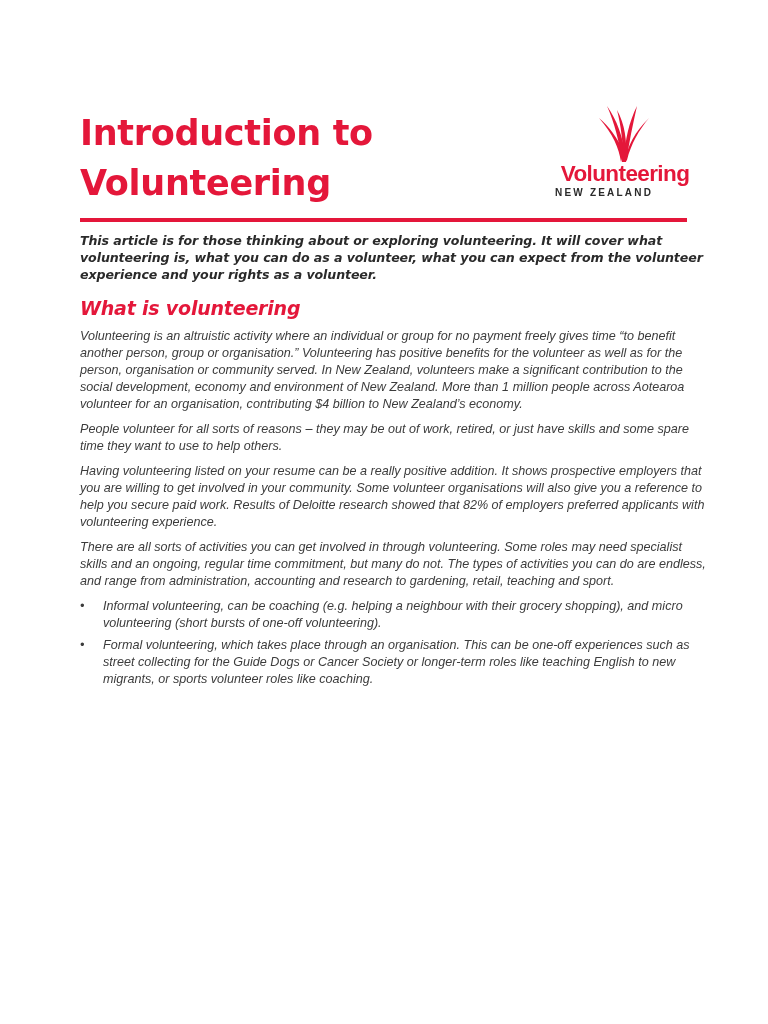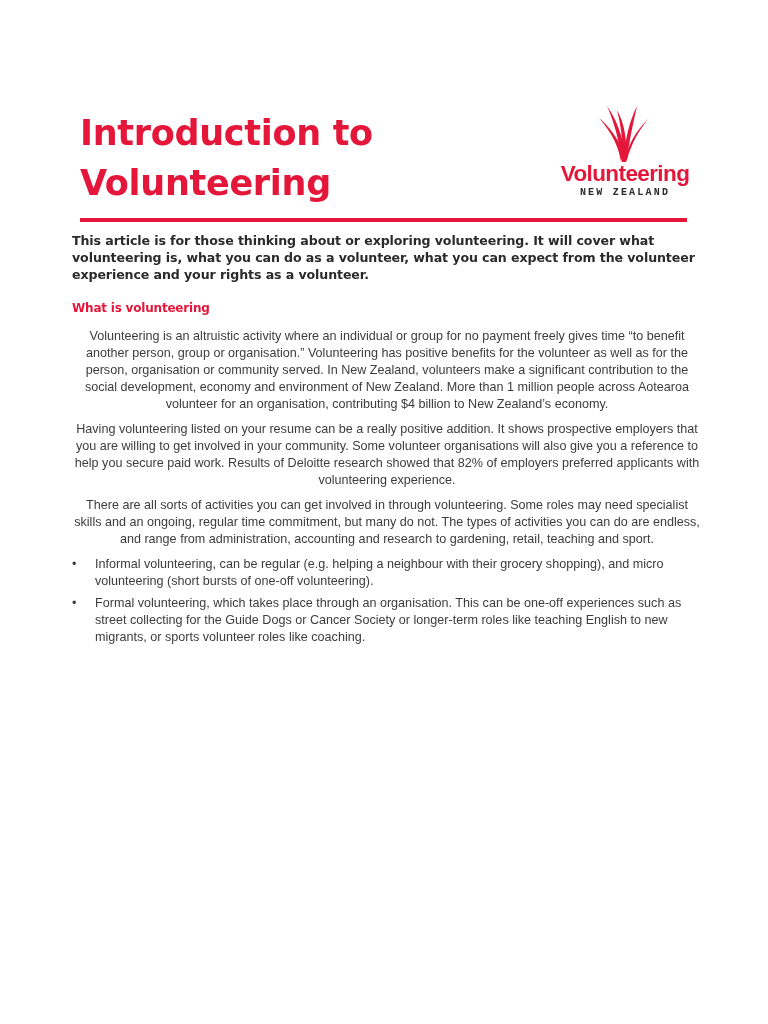--- a/index.html
+++ b/index.html
@@ -8,31 +8,31 @@
     .page { position: absolute; left: 0; top: 0; width: 768px; height: 836px; margin-top: 40px; }
     .title { position: absolute; left: 80px; top: 68px; margin: 0;
              font-family: "DejaVu Sans", sans-serif; font-weight: bold;
              font-size: 35px; line-height: 50px; color: #e4173a; letter-spacing: -0.3px; }
     .title span { display: block; }
     .logo { position: absolute; left: 548px; top: 64px; width: 150px; height: 100px; }
     .logo svg { position: absolute; left: 47px; top: 0; }
     .logo-word { position: absolute; left: 7px; top: 57px; width: 140px; text-align: center;
                  font-family: "Liberation Sans", sans-serif; font-size: 22.5px; font-weight: bold;
                  color: #e4173a; letter-spacing: -0.6px; }
-    .logo-sub { position: absolute; left: 7px; top: 83px; width: 140px; text-align: center;
-                font-family: Liberation Mono, monospace; font-size: 10px; font-weight: bold;
+    .logo-sub { position: absolute; left: 7px; top: 83px; width: 140px; text-align: left;
+                font-family: Liberation Sans, sans-serif; font-size: 10px; font-weight: bold;
                 letter-spacing: 2.2px; color: #2b2b2b; }
     .rule { position: absolute; left: 80px; top: 178px; width: 607px; height: 4px; background: #e4173a; }
-    .content { position: absolute; left: 72px; top: 192px; width: 630px; }
+    .content { position: absolute; left: 80px; top: 192px; width: 630px; font-style: italic; }
     .intro { margin: 0; font-family: "DejaVu Sans", sans-serif; font-weight: bold;
              font-size: 12.6px; line-height: 17px; color: #2a2a2a; letter-spacing: -0.1px; }
     h2 { margin: 15px 0 10px 0; font-family: "DejaVu Sans", sans-serif; font-weight: bold;
-         font-size: 12px; line-height: 20px; color: #e4173a; letter-spacing: -0.2px; }
+         font-size: 19px; line-height: 20px; color: #e4173a; letter-spacing: -0.2px; }
     p.body { margin: 0 0 8px 0; font-family: "Liberation Sans", sans-serif; font-size: 12.6px;
-             line-height: 17px; color: #3c3c3c; text-align: center; }
+             line-height: 17px; color: #3c3c3c; }
     ul { margin: 0; padding: 0; list-style: none; }
     li { position: relative; padding-left: 23px; margin-bottom: 5px;
          font-family: "Liberation Sans", sans-serif; font-size: 12.6px; line-height: 17px; color: #3c3c3c; }
     li .bullet { position: absolute; left: 0; top: 0; }
   </style>
 </head>
 <body>
 
 <div class="page">
 
@@ -60,29 +60,30 @@
 
   <div class="content">
     <p class="intro">This article  is for those thinking about or exploring volunteering. It will cover what volunteering is, what you can do as a volunteer, what you can expect from the volunteer experience and your rights as a volunteer.</p>
 
     <section>
       <h2>What is volunteering</h2>
       <p class="body">Volunteering is an altruistic activity where an individual or group for no payment freely gives time “to benefit another person, group or organisation.” Volunteering has positive benefits for the volunteer as well as for the person, organisation or community served. In New Zealand, volunteers make a significant contribution to the social development, economy and environment of New Zealand. More than 1 million people across Aotearoa volunteer for an organisation, contributing $4 billion to New Zealand’s  economy.</p>
     </section>
 
     <section>
+      <p class="body">People volunteer for all sorts of reasons – they may be out of work, retired, or just have skills and some spare time they want to use to help others.</p>
       <p class="body">Having volunteering listed on your resume can be a really positive addition. It shows prospective employers that you are willing to get involved in your community.  Some volunteer organisations will also give you a reference to help you secure paid work. Results of Deloitte research showed that 82% of employers preferred applicants with volunteering experience.</p>
     </section>
 
     <section>
       <p class="body">There are all sorts of activities you can get involved in through volunteering. Some roles may need specialist skills and an ongoing, regular time commitment, but many do not. The types of activities you can do are endless, and range from administration, accounting and research to gardening, retail, teaching and sport.</p>
       <ul>
         <li>
           <span class="bullet">•</span>
-          <span>Informal volunteering, can be regular (e.g. helping a neighbour with their grocery shopping), and micro volunteering (short bursts of one-off volunteering).</span>
+          <span>Informal volunteering, can be coaching (e.g. helping a neighbour with their grocery shopping), and micro volunteering (short bursts of one-off volunteering).</span>
         </li>
         <li>
           <span class="bullet">•</span>
           <span>Formal volunteering, which takes place through an organisation. This can be one-off experiences such as street collecting for the Guide Dogs or Cancer Society or longer-term roles like teaching English to new migrants, or sports volunteer roles like coaching.</span>
         </li>
       </ul>
     </section>
   </div>
 </div>
 

